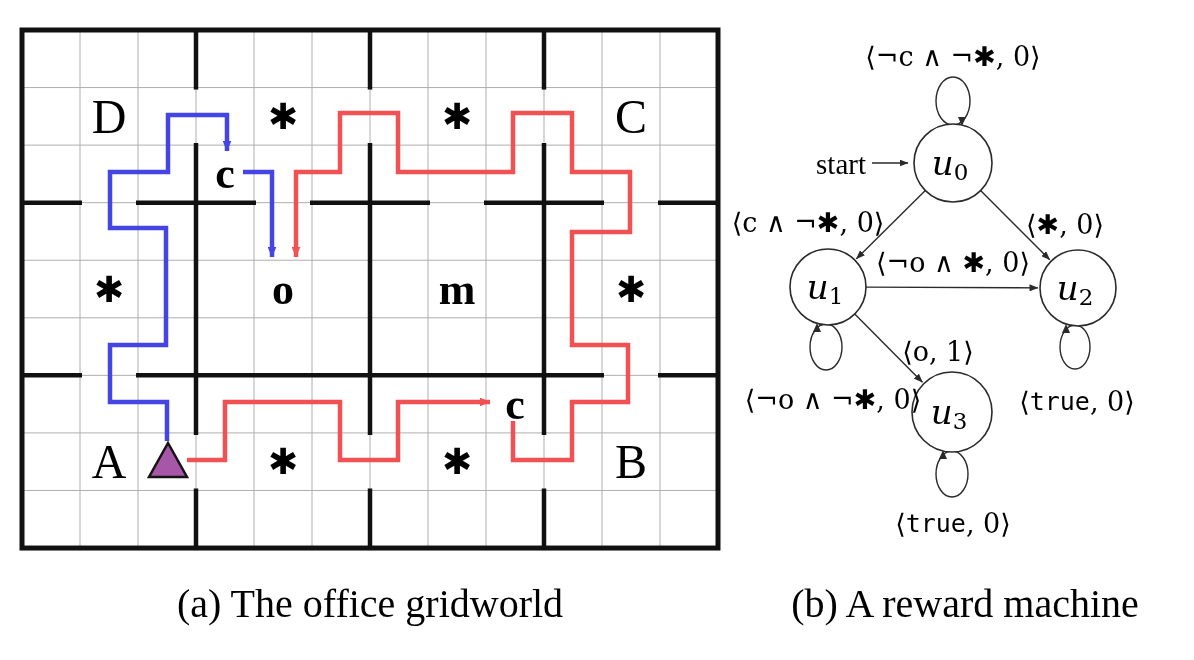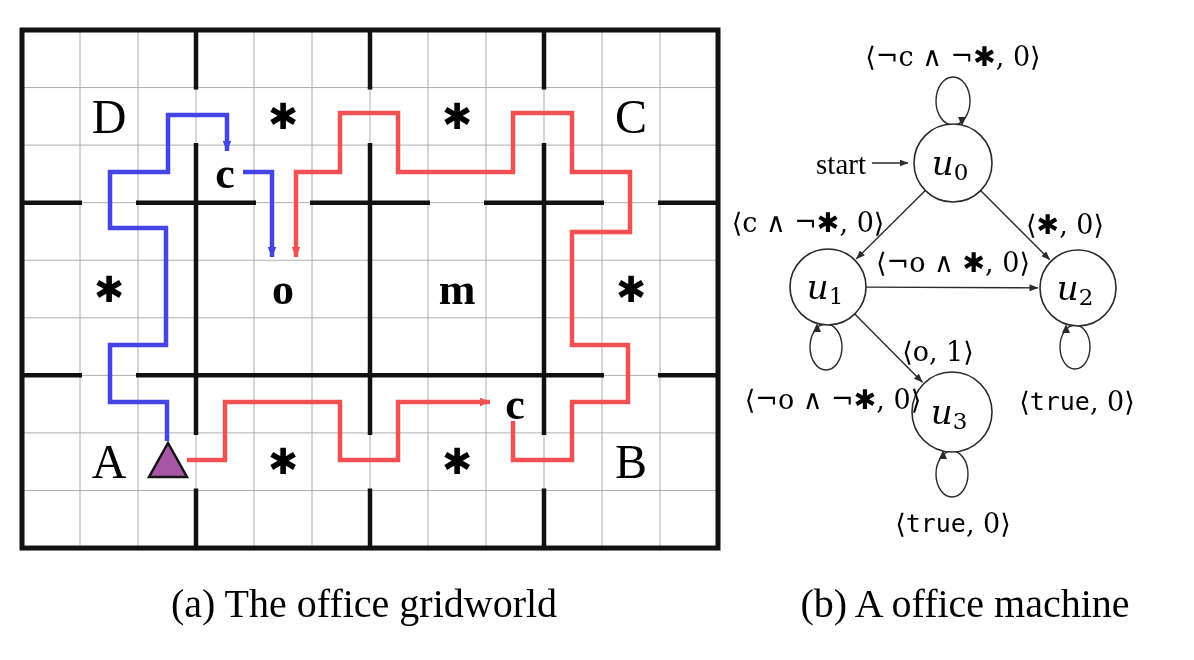--- a/index.html
+++ b/index.html
@@ -1,21 +1,21 @@
 <!DOCTYPE html>
 <html><head>
 <meta charset="utf-8">
 <style>
   html,body{margin:0;padding:0;background:#ffffff;}
   #canvas{position:relative;width:1194px;height:660px;background:#ffffff;overflow:hidden;
           font-family:"Liberation Serif",serif;}
   #fig-svg{position:absolute;left:0;top:0;}
   .caption{position:absolute;top:580px;font-size:40px;color:#000;text-align:center;
            font-family:"Liberation Serif",serif;}
-  #caption-a{left:16px;width:696px;}
+  #caption-a{left:22px;width:696px;}
   #caption-b{left:755px;width:420px;}
 </style>
 </head>
 <body>
 
 <div id="canvas">
   <svg id="fig-svg" width="1194" height="660">
       <defs>
         <marker id="ar-blue" markerUnits="userSpaceOnUse" markerWidth="11" markerHeight="9" refX="10.5" refY="4.5" orient="auto">
           <path d="M0,0 L11,4.5 L0,9 z" fill="#4545e6"></path>
@@ -112,14 +112,14 @@
         <text x="1065" y="224" text-anchor="middle" dominant-baseline="central" font-size="27" fill="#000000" font-family="&quot;DejaVu Serif&quot;,&quot;DejaVu Sans&quot;,serif">⟨✱, 0⟩</text>
         <text x="953" y="262" text-anchor="middle" dominant-baseline="central" font-size="27" fill="#000000" font-family="&quot;DejaVu Serif&quot;,&quot;DejaVu Sans&quot;,serif">⟨¬o ∧ ✱, 0⟩</text>
         <text x="938" y="351" text-anchor="middle" dominant-baseline="central" font-size="27" fill="#000000" font-family="&quot;DejaVu Serif&quot;,&quot;DejaVu Sans&quot;,serif">⟨o, 1⟩</text>
         <text x="953" y="56" text-anchor="middle" dominant-baseline="central" font-size="27" fill="#000000" font-family="&quot;DejaVu Serif&quot;,&quot;DejaVu Sans&quot;,serif">⟨¬c ∧ ¬✱, 0⟩</text>
         <text x="833" y="399" text-anchor="middle" dominant-baseline="central" font-size="27" fill="#000000" font-family="&quot;DejaVu Serif&quot;,&quot;DejaVu Sans&quot;,serif">⟨¬o ∧ ¬✱, 0⟩</text>
         <text x="1077" y="401" text-anchor="middle" dominant-baseline="central" font-size="27" fill="#000000" font-family="&quot;DejaVu Serif&quot;,&quot;DejaVu Sans&quot;,serif"><tspan>⟨</tspan><tspan font-family="&quot;DejaVu Sans Mono&quot;,monospace" font-size="25">true</tspan><tspan>, 0⟩</tspan></text>
         <text x="953" y="523" text-anchor="middle" dominant-baseline="central" font-size="27" fill="#000000" font-family="&quot;DejaVu Serif&quot;,&quot;DejaVu Sans&quot;,serif"><tspan>⟨</tspan><tspan font-family="&quot;DejaVu Sans Mono&quot;,monospace" font-size="25">true</tspan><tspan>, 0⟩</tspan></text>
       </g>
     </svg>
   <div class="caption" id="caption-a">(a) The office gridworld</div>
-  <div class="caption" id="caption-b">(b) A office machine</div>
+  <div class="caption" id="caption-b">(b) A reward machine</div>
 </div>
 
 </body></html>

